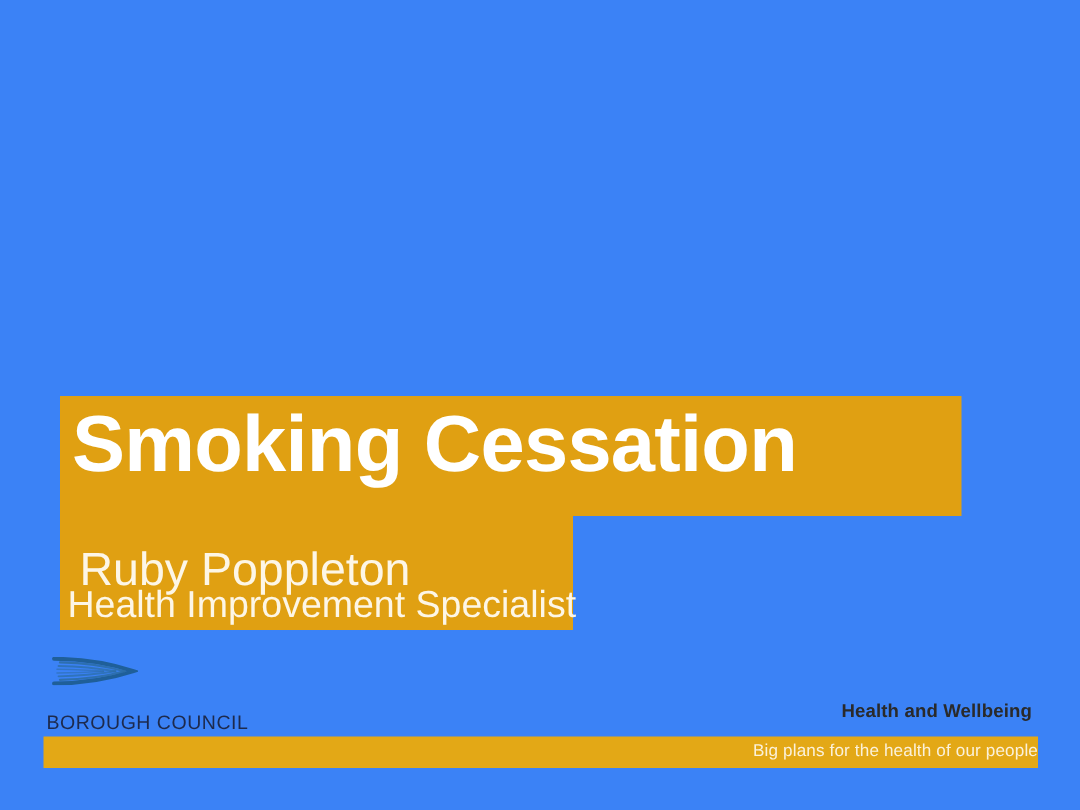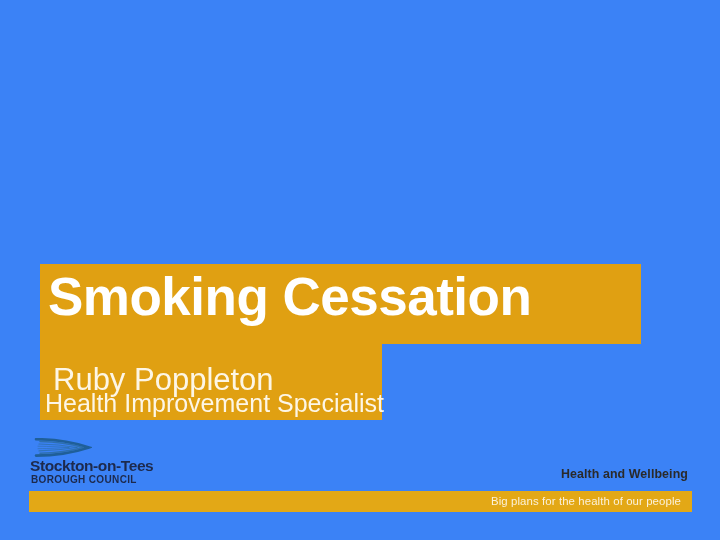--- a/index.html
+++ b/index.html
@@ -93,22 +93,22 @@
     font-weight: bold;
     color: #1d2a4d;
     letter-spacing: -0.4px;
     line-height: 1.0;
     white-space: nowrap;
   }
   .logo-sub {
     position: absolute;
     left: 1px;
     top: 37px;
-    font-size: 10px;
-    font-weight: bold;
+    font-size: 13px;
+    font-weight: normal;
     color: #1d2a4d;
     letter-spacing: 0.35px;
     line-height: 1.0;
     white-space: nowrap;
   }
 
   
   .hw-title {
     position: absolute;
     right: 32px;
@@ -128,21 +128,20 @@
     width: 663px;
     height: 21px;
     background: #e3a816;
   }
   .footer-tagline {
     position: absolute;
     right: 0px;
     top: 0px;
     height: 21px;
     line-height: 21px;
-    padding-right: 11px;
     font-size: 11.4px;
     font-weight: normal;
     color: #fbf1da;
     letter-spacing: 0.1px;
     white-space: nowrap;
   }
 </style>
 </head>
 <body>
 
@@ -162,21 +161,20 @@
           <path d="M2 1.2 C 22 1.2, 40 4.5, 55 9.4 C 40 14.3, 22 17.6, 2 17.6" stroke-width="2.6" stroke="#1f5f99"></path>
           <path d="M6 3.6 C 23 3.9, 38 6.4, 49 9.5" stroke-width="1.5" opacity="0.85"></path>
           <path d="M6 15.2 C 23 14.9, 38 12.5, 49 9.5" stroke-width="1.5" opacity="0.85"></path>
           <path d="M5 6.0 C 20 6.3, 33 7.8, 43 9.5" stroke-width="1.2" opacity="0.7"></path>
           <path d="M5 12.9 C 20 12.6, 33 11.1, 43 9.5" stroke-width="1.2" opacity="0.7"></path>
           <path d="M4 8.2 C 16 8.4, 27 8.9, 35 9.5" stroke-width="1.0" opacity="0.55"></path>
           <path d="M4 10.7 C 16 10.5, 27 10.0, 35 9.5" stroke-width="1.0" opacity="0.55"></path>
         </g>
       </svg>
     </div>
-    <div class="logo-name">Stockton-on-Tees</div>
     <div class="logo-sub">BOROUGH COUNCIL</div>
   </div>
 
   <div class="hw-title">Health and Wellbeing</div>
 
   <div class="footer-bar">
     <div class="footer-tagline">Big plans for the health of our people</div>
   </div>
 
 </div>

